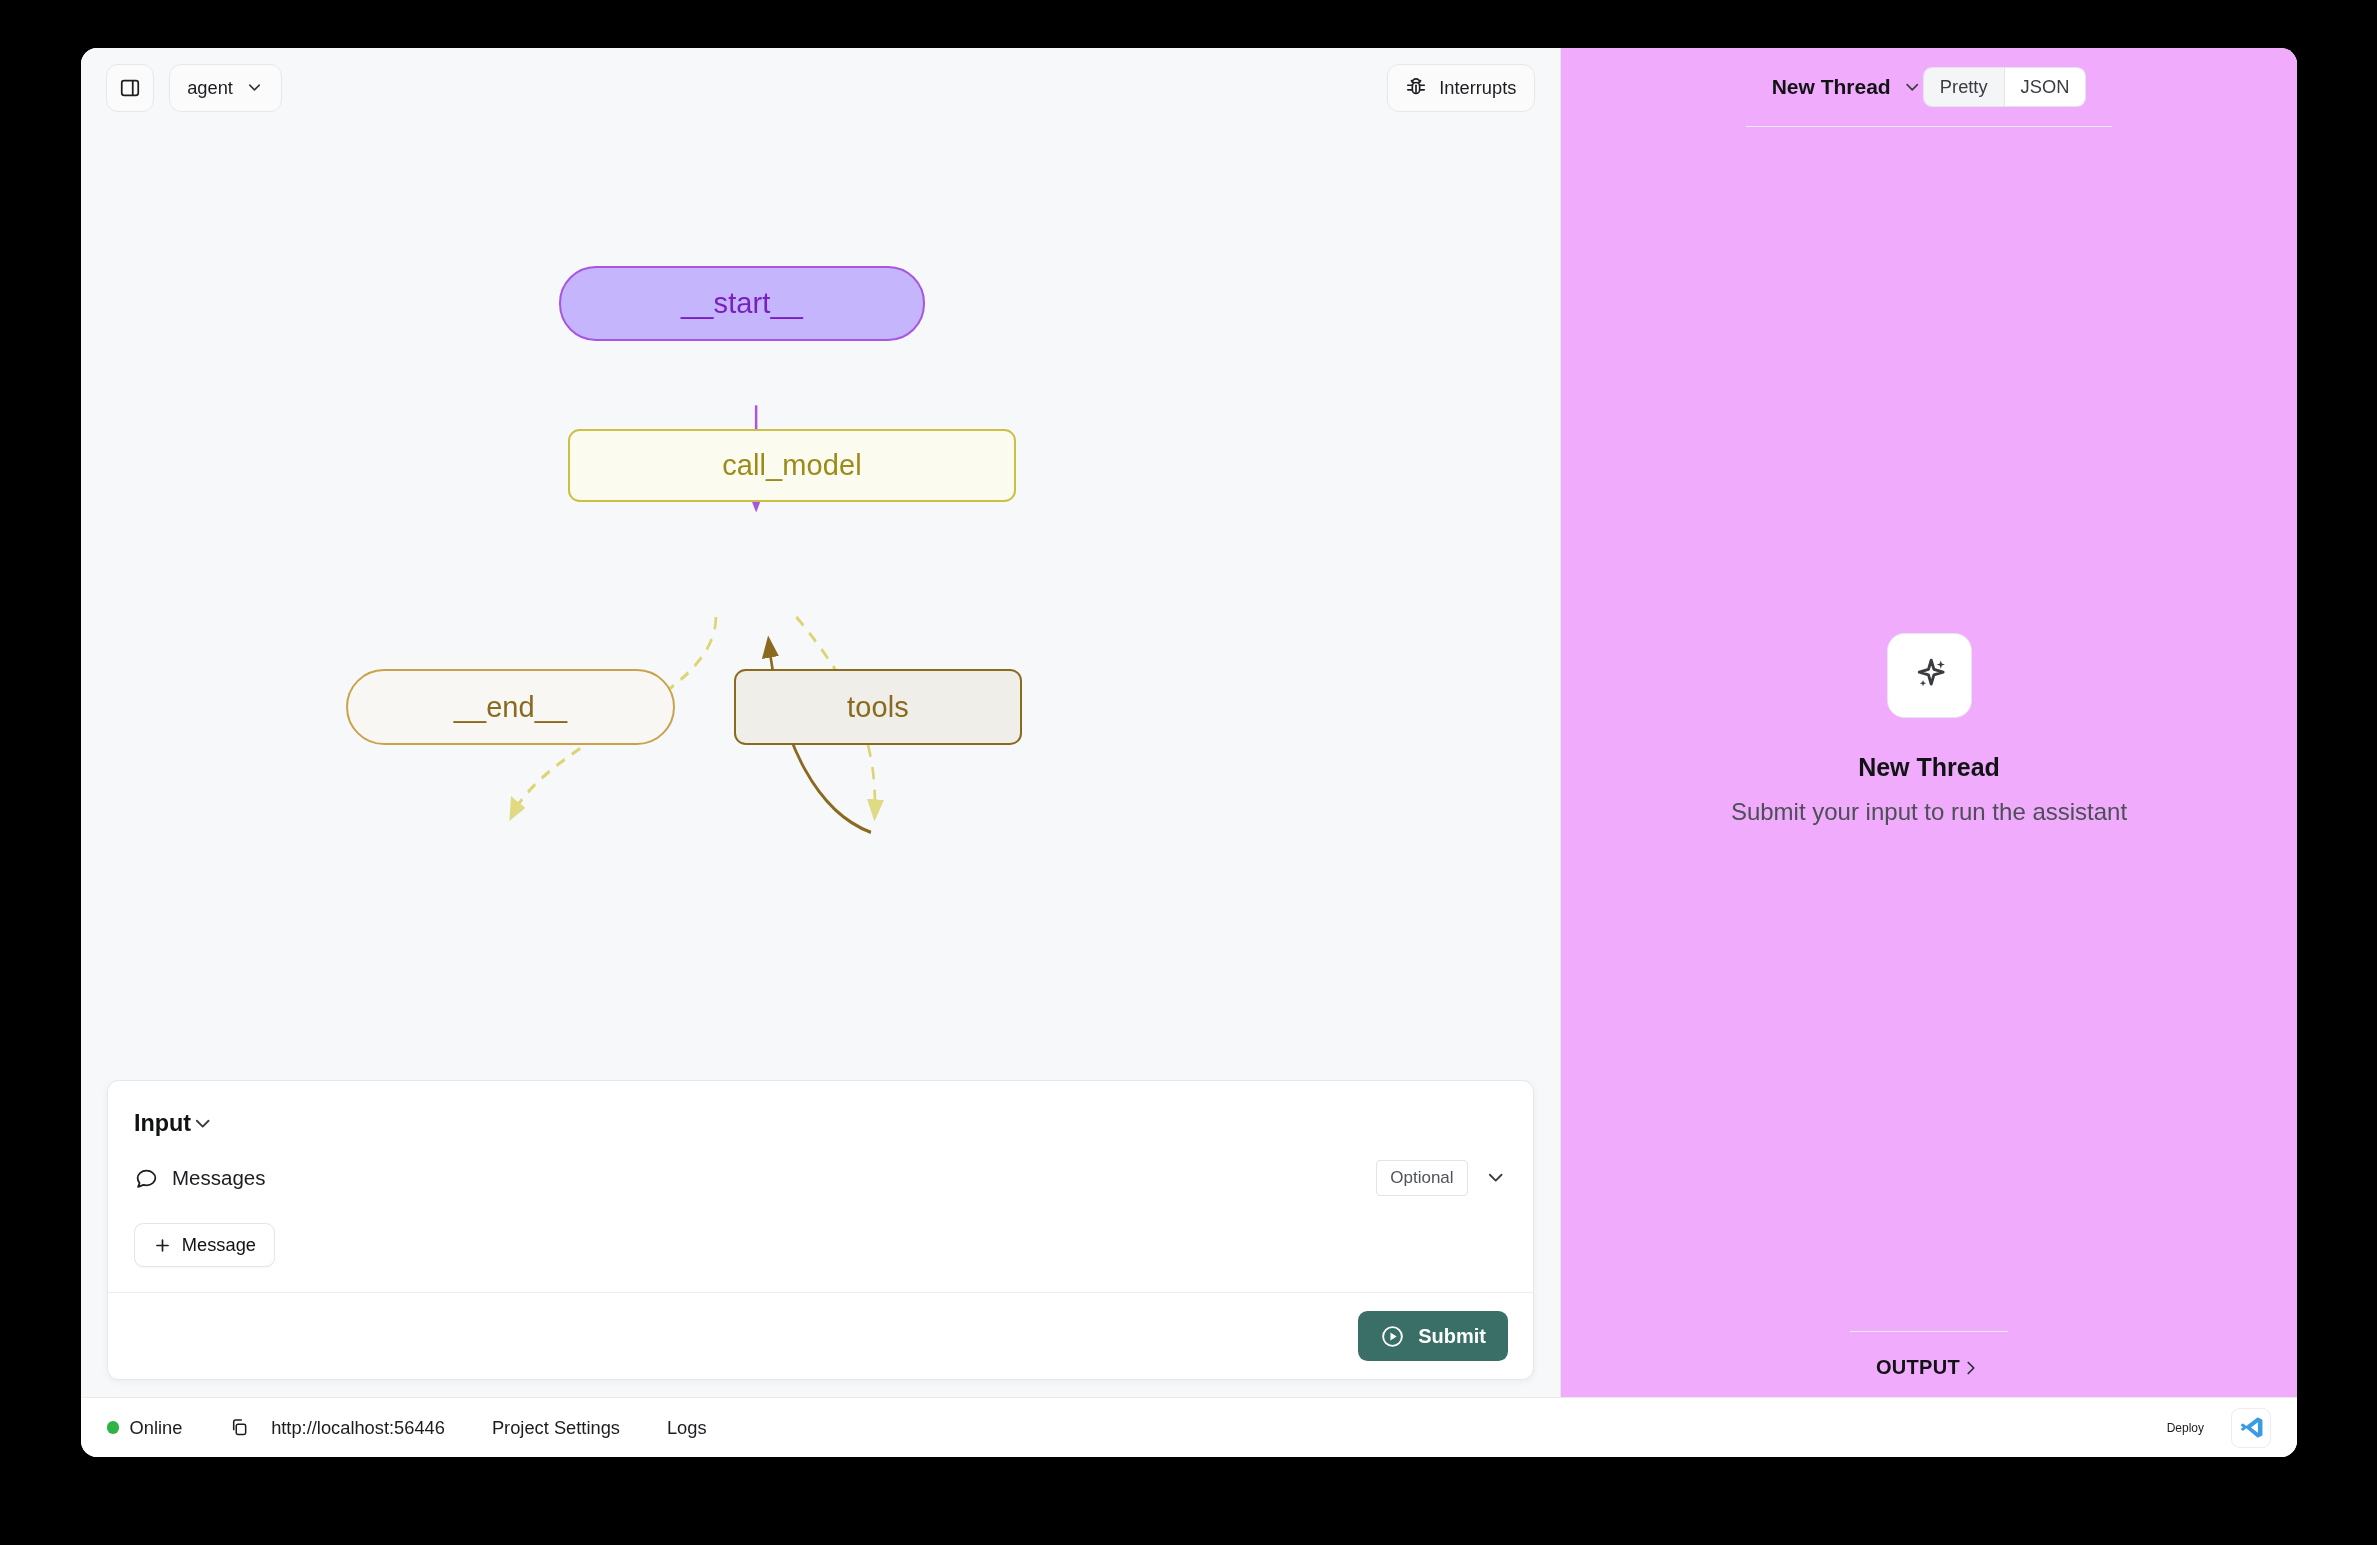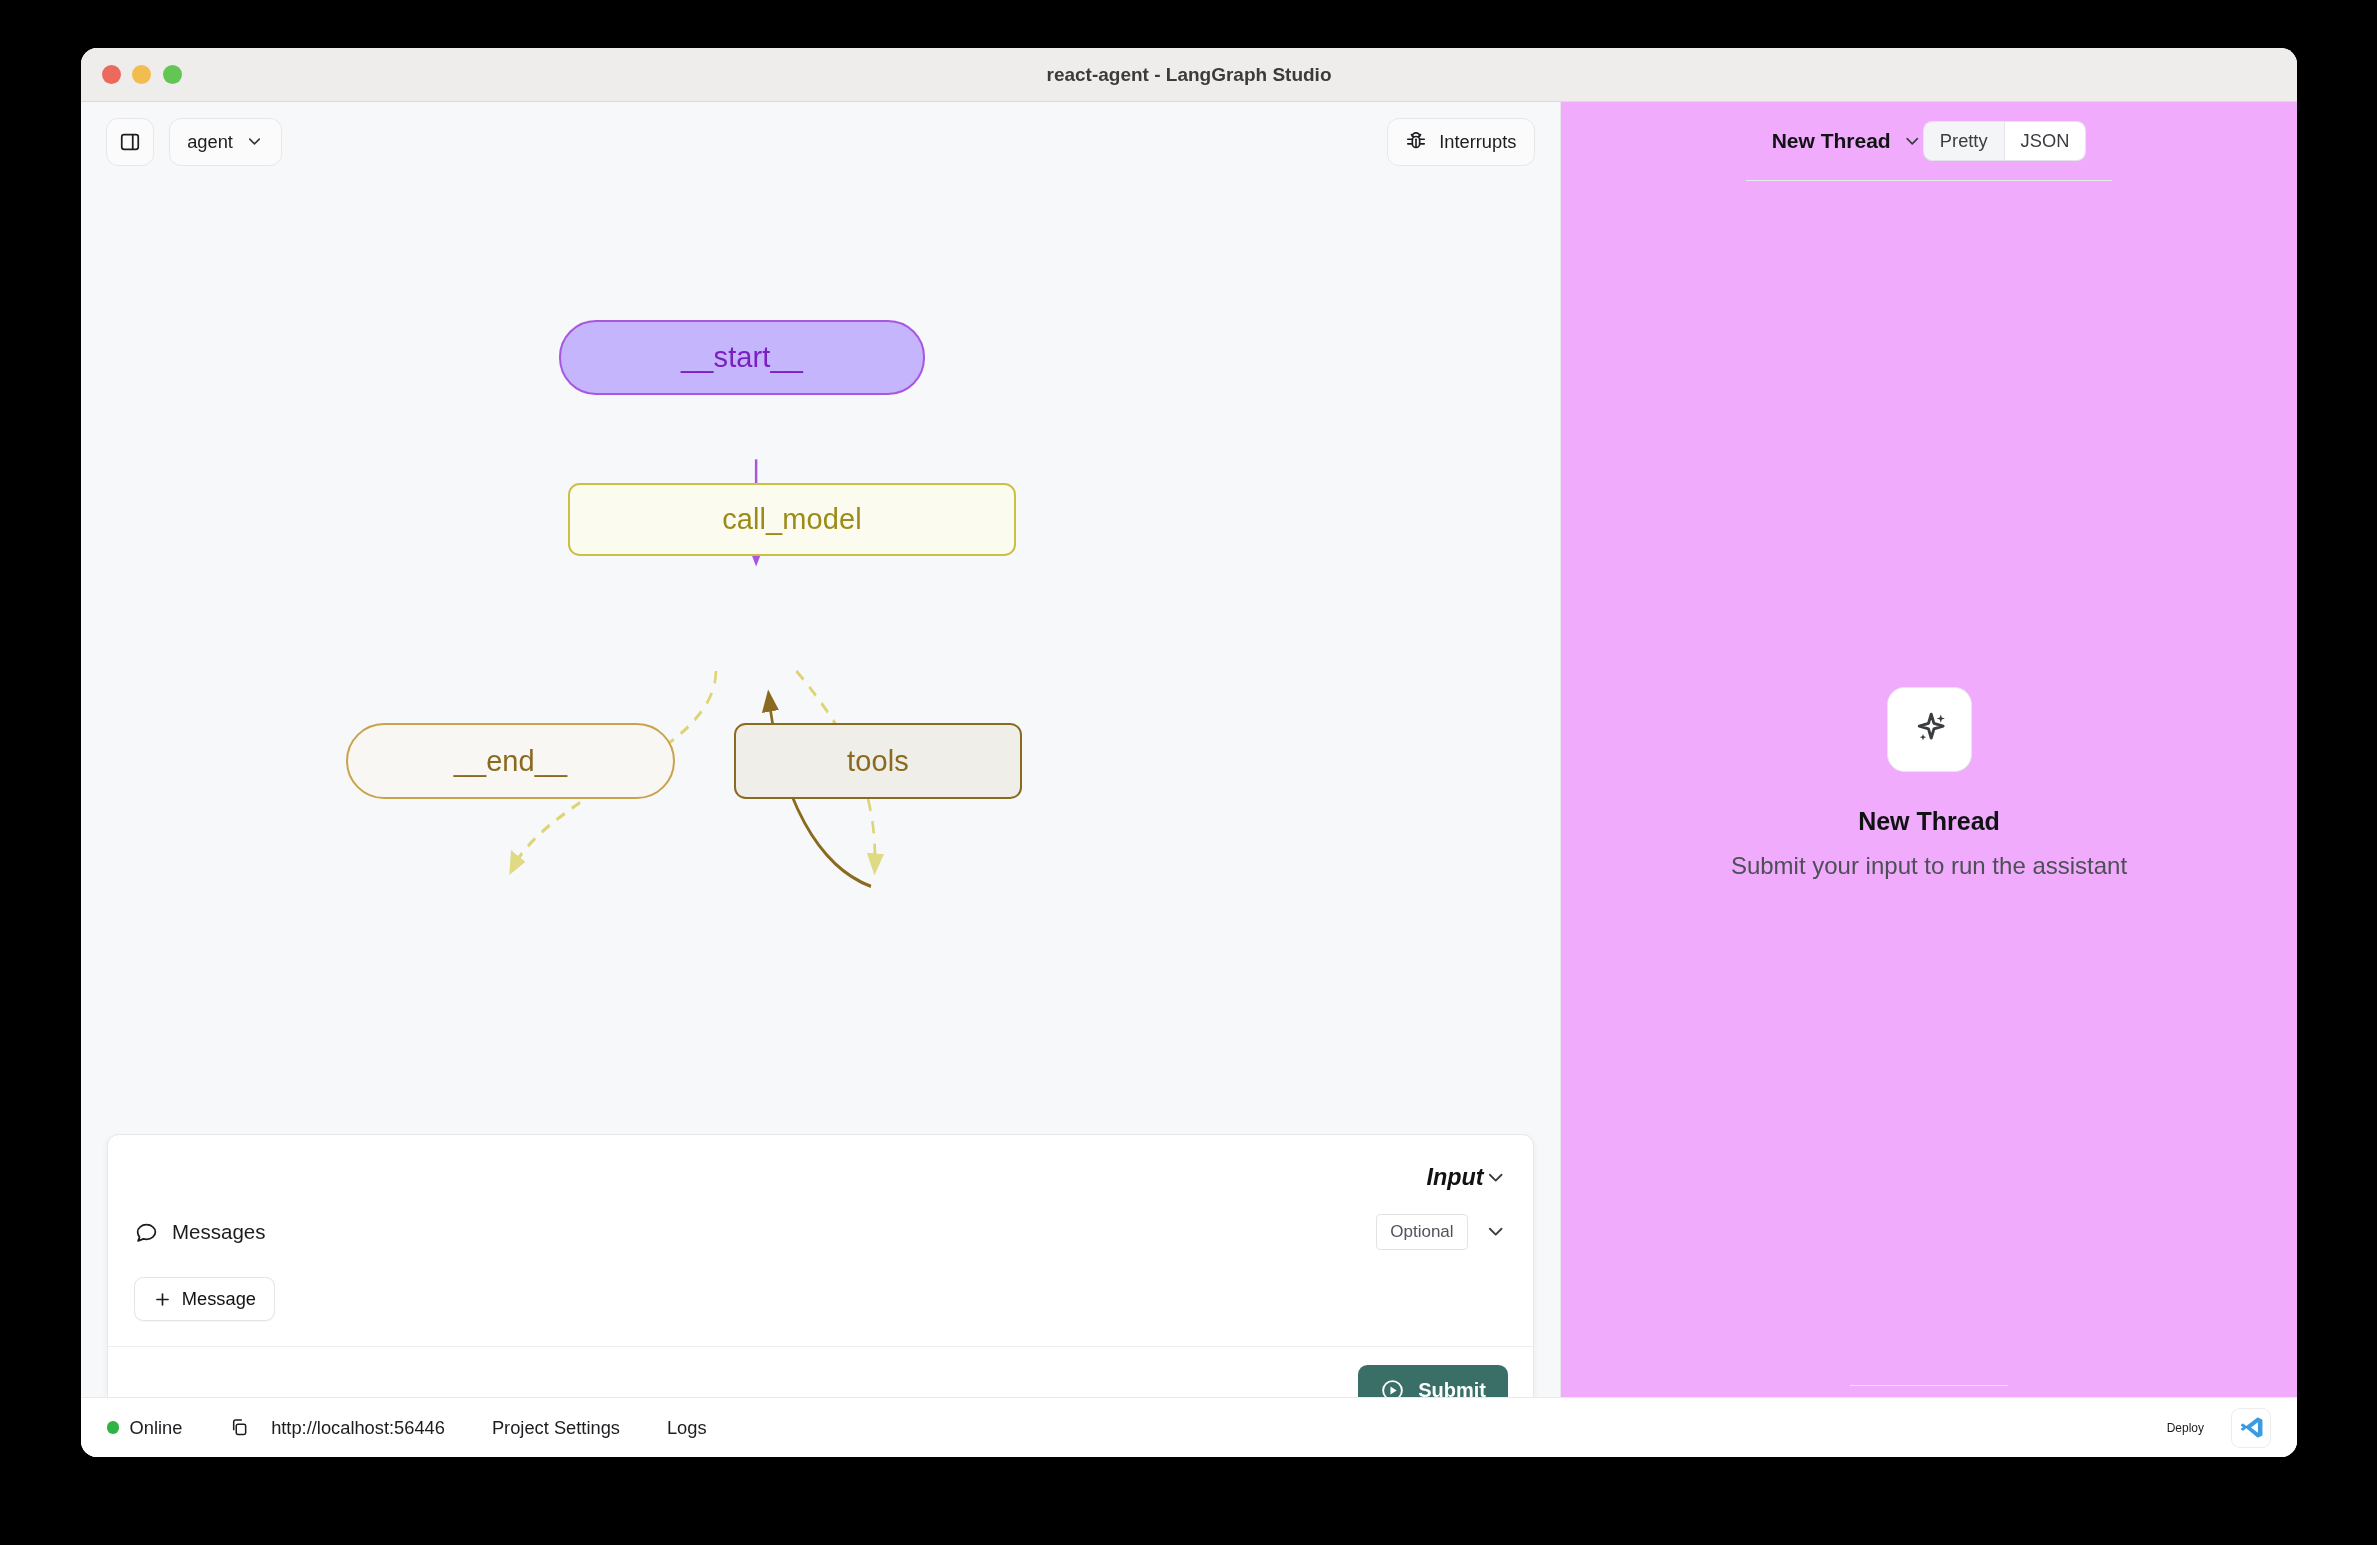--- a/index.html
+++ b/index.html
@@ -144,23 +144,22 @@
   #input-panel {
     background: #ffffff;
     border: 0.7px solid #e6e7ea;
     border-radius: 11.7px;
     box-shadow: 0 1.5px 7.3px rgba(0,0,0,.05);
     overflow: hidden;
   }
   #input-header {
     display: flex;
     align-items: center;
-    justify-content: flex-end;
+    justify-content: flex-start;
     padding: 29px 26px 10.2px 26px;
-    font-style: italic;
   }
   #input-title { font-size: 23.4px; font-weight: bold; color: #111214; }
   #messages-row {
     display: flex;
     align-items: center;
     padding: 13px 26px 7.3px 26px;
   }
   #messages-label {
     font-size: 20.5px;
     color: #1c1d20;
@@ -329,28 +328,20 @@
     background: #fff;
     cursor: pointer;
   }
   svg { display: block; }
 </style>
 </head>
 <body>
 
 <div id="app-window">
 
-  <div id="titlebar">
-    <div class="traffic-lights">
-      <div class="light red"></div>
-      <div class="light yellow"></div>
-      <div class="light green"></div>
-    </div>
-    <div id="window-title">react-agent - LangGraph Studio</div>
-  </div>
 
   <div id="window-body">
 
     <div id="left-pane">
 
       <div id="graph-toolbar">
         <div class="tb-btn square" style="margin-right:14.6px;">
           <span>
             <svg width="22" height="22" viewBox="0 0 24 24" fill="none" stroke="#1c1d20" stroke-width="1.9">
               <rect x="3" y="4" width="18" height="16" rx="2.5"></rect>

